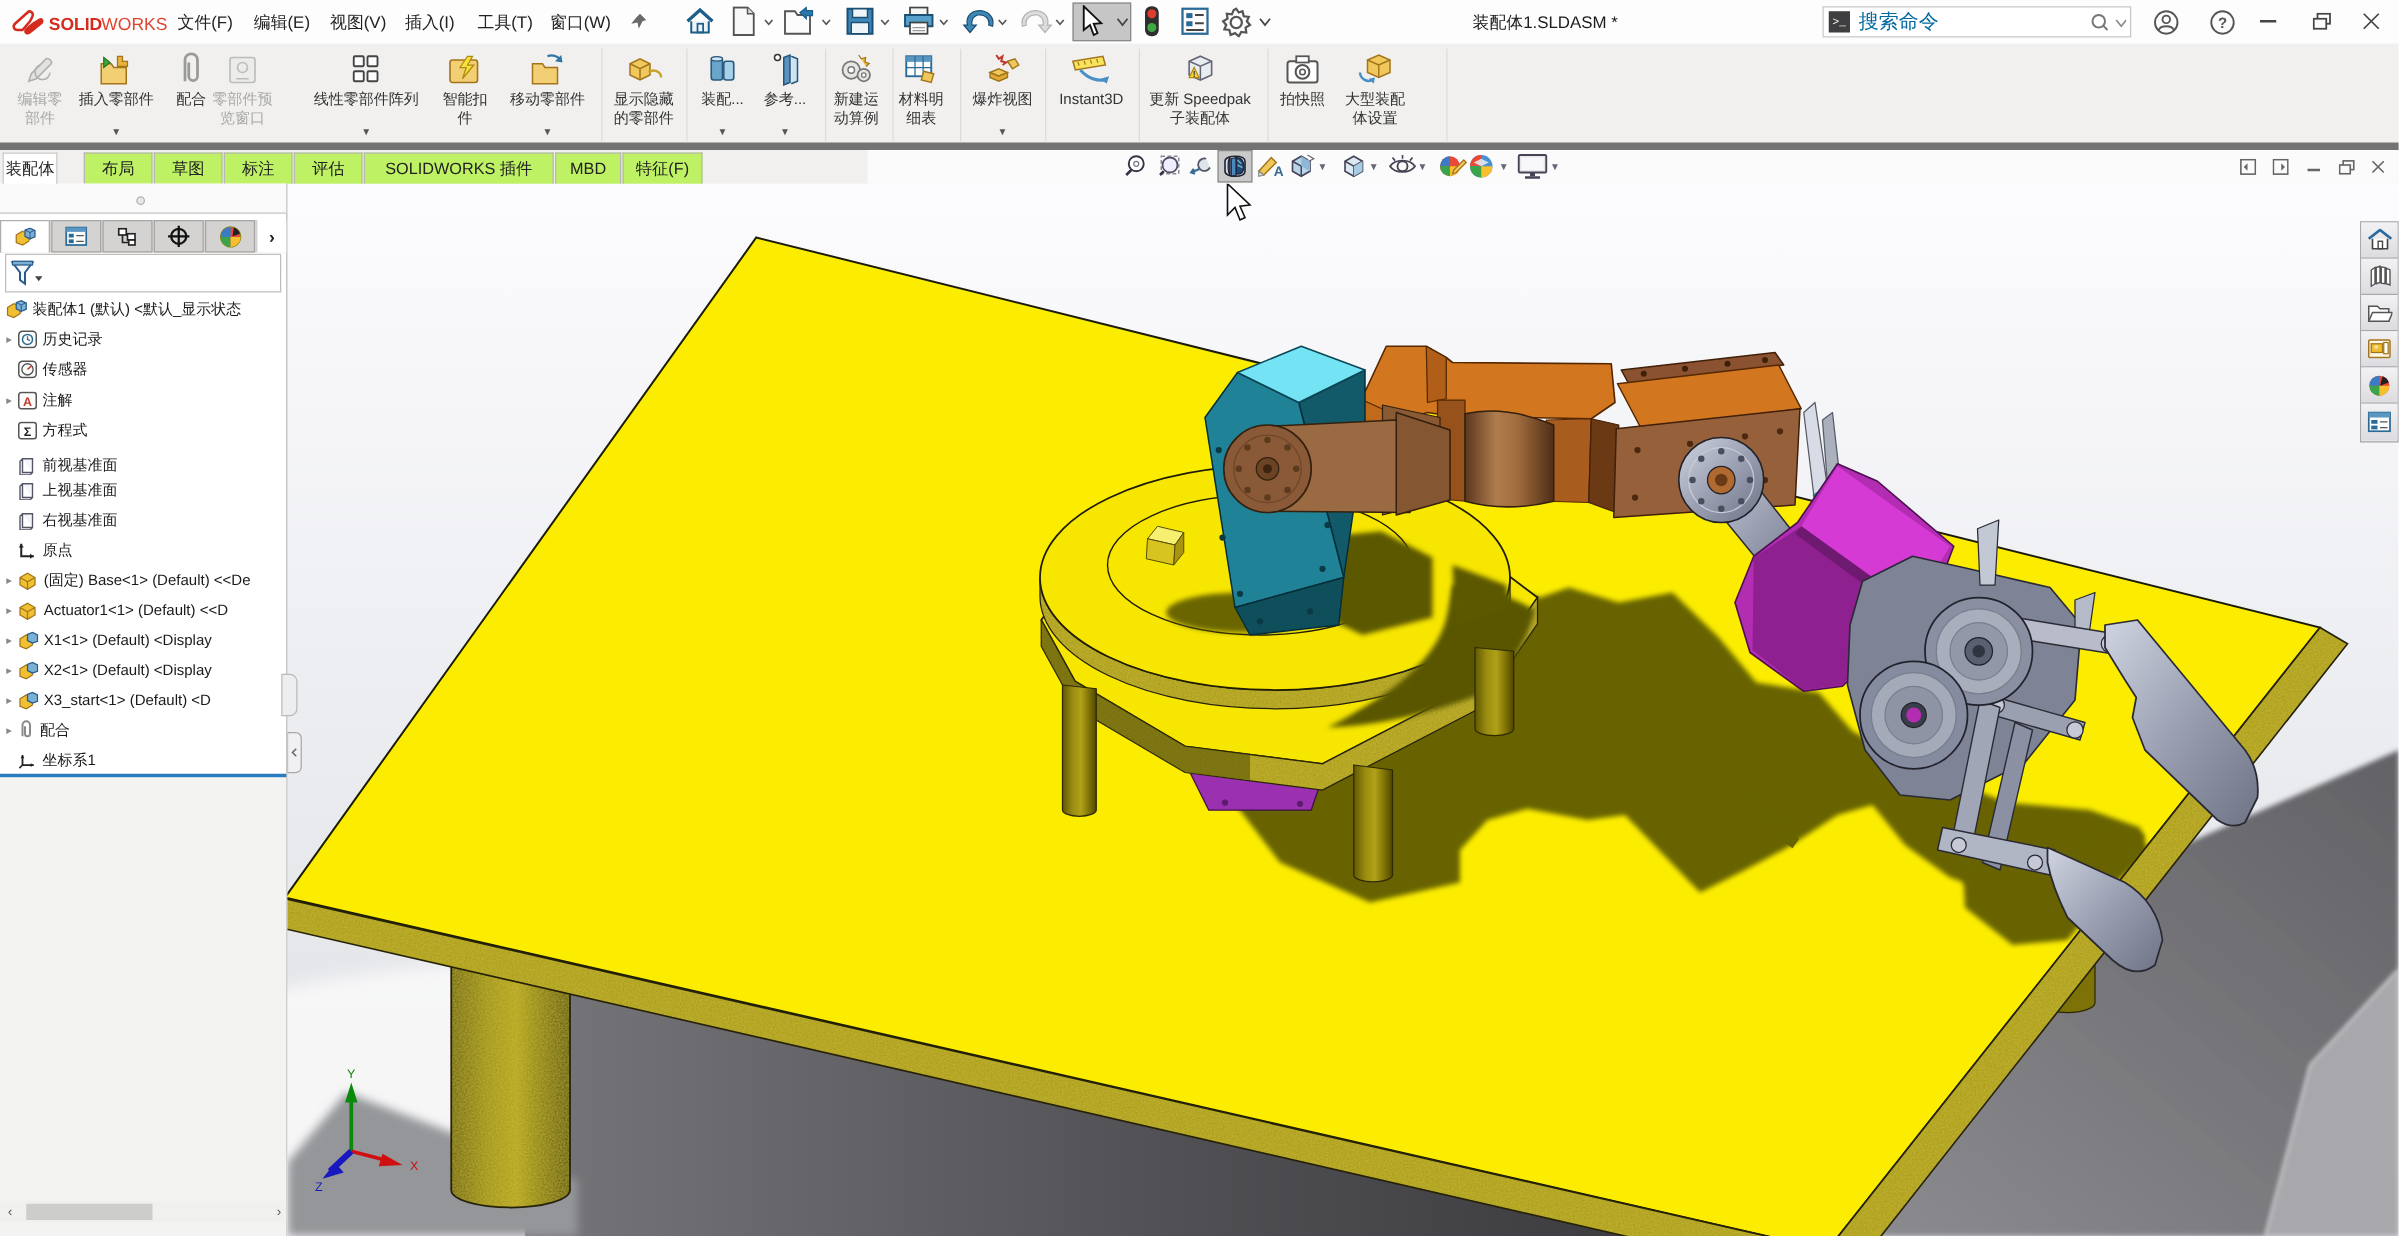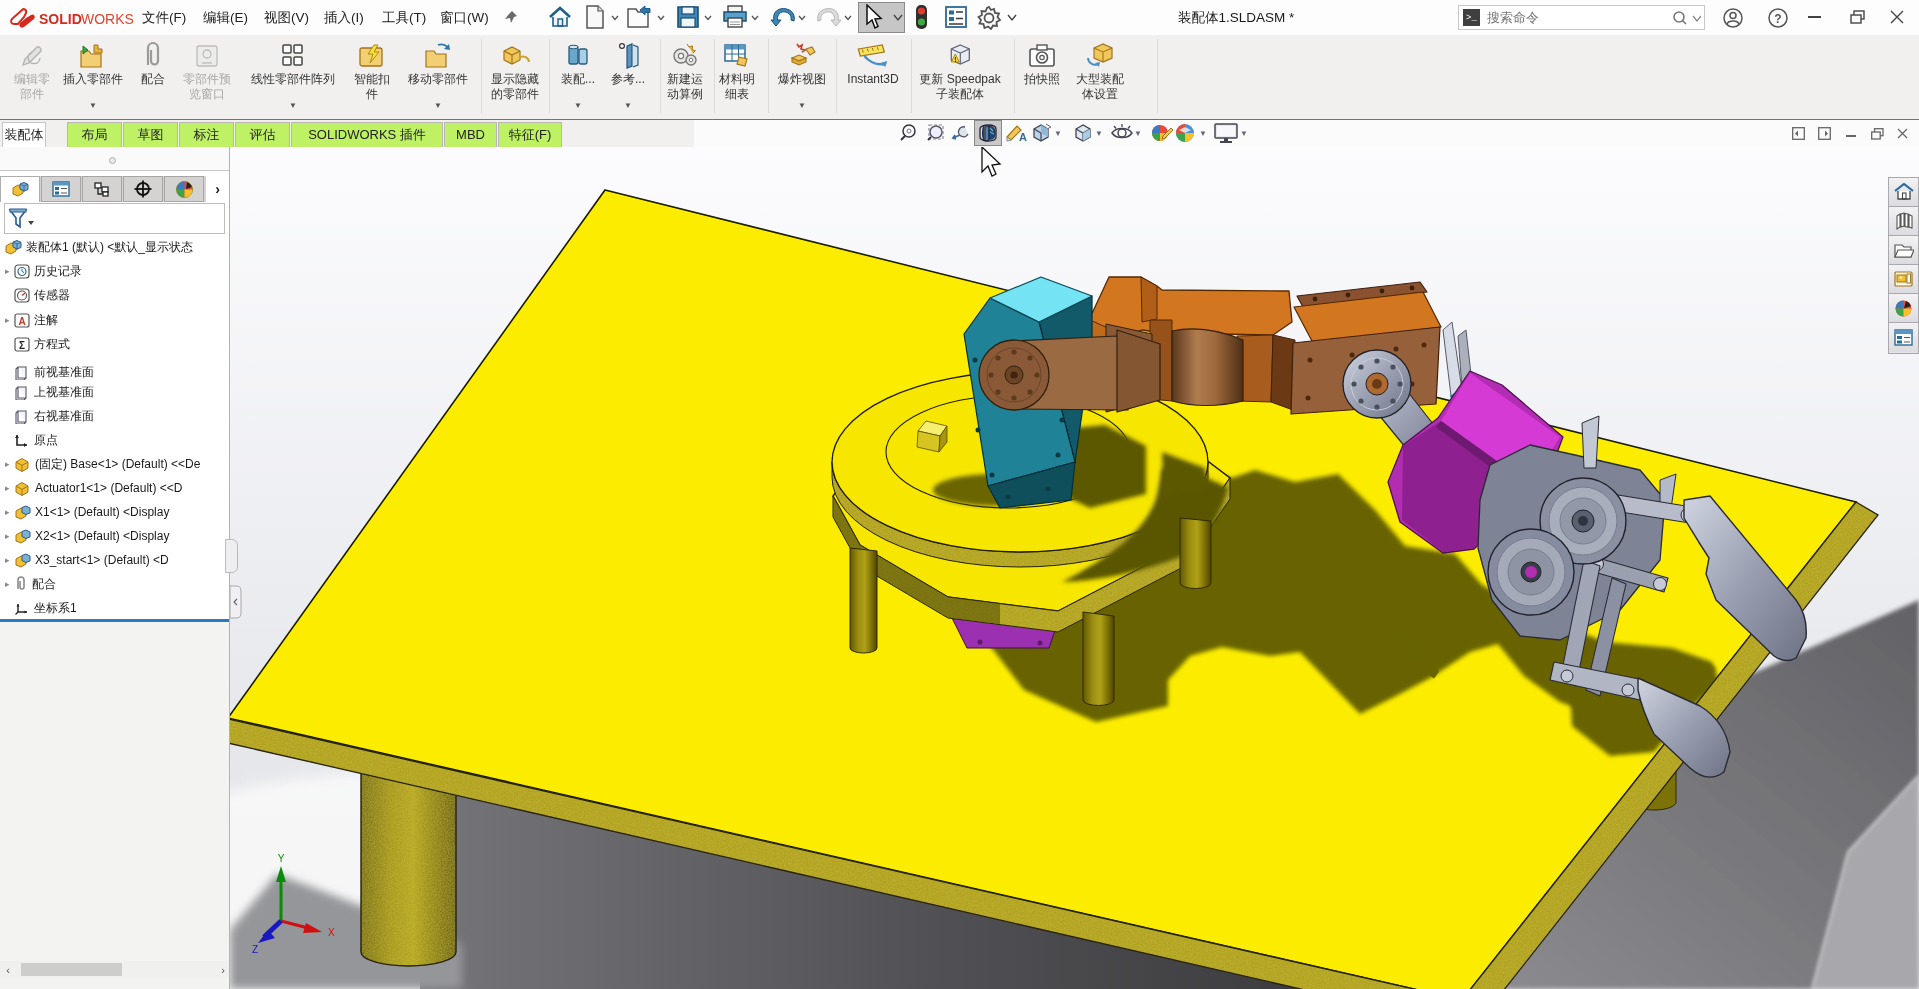--- a/index.html
+++ b/index.html
@@ -1,18 +1,18 @@
 <!DOCTYPE html>
 <html><head><meta charset="utf-8">
 <style>
 *{margin:0;padding:0;box-sizing:border-box}
 html,body{width:1919px;height:989px;overflow:hidden;font-family:"Liberation Sans",sans-serif;background:#fff;position:relative}
 #titlebar{position:absolute;left:0;top:0;width:1919px;height:35px;background:#fdfdfd}
 .menu{position:absolute;top:0;height:35px;line-height:35px;font-size:13.5px;color:#222}
-#ribbon{position:absolute;left:0;top:35px;width:1919px;height:85px;background:#f1f0ef;border-bottom:1px solid #737373}
+#ribbon{position:absolute;left:0;top:35px;width:1919px;height:85px;background:#f1f0ef;border-bottom:6px solid #737373}
 .ri{position:absolute;top:4px;transform:translateX(-50%);text-align:center;font-size:12px;color:#333;line-height:15px;white-space:nowrap}
 .ri .ic{height:30px;display:flex;align-items:flex-end;justify-content:center;margin-bottom:3px}
 .ri.gray{color:#a8a8a6}
 .rsep{position:absolute;top:4px;height:74px;width:1px;background:#dddbd9}
 .dda{position:absolute;font-size:8px;color:#555;transform:translateX(-50%)}
 #tabrow{position:absolute;left:0;top:120px;width:1919px;height:27px;background:#f1f0ef}
 #tabrow .white{position:absolute;left:694px;top:0;width:1225px;height:27px;background:#fbfbfc}
 .tab{position:absolute;top:2px;height:25px;line-height:24px;font-size:13px;color:#222;text-align:center;background:#bef264;border:1px solid #b9b7b5;border-bottom:none}
 .tab.active{background:#fff;border-color:#c8c6c4;z-index:2}
 #leftpanel{position:absolute;left:0;top:147px;width:230px;height:842px;background:#fff;border-right:1px solid #b4b2b0}
@@ -116,21 +116,21 @@
   <svg width="10" height="8" style="position:absolute;left:797px;top:14px" viewBox="0 0 10 8">
         <path d="M2 2 L5 5.5 L8 2" fill="none" stroke="#555" stroke-width="1.3"></path>
       </svg>
   <svg width="10" height="8" style="position:absolute;left:843px;top:14px" viewBox="0 0 10 8">
         <path d="M2 2 L5 5.5 L8 2" fill="none" stroke="#555" stroke-width="1.3"></path>
       </svg>
  </div>
  <div style="position:absolute;left:1178px;top:0;height:35px;line-height:35px;font-size:13.5px;color:#1a1a1a">装配体1.SLDASM *</div>
  <div style="position:absolute;left:1458px;top:5px;width:247px;height:25px;background:#fff;border:1px solid #c8c8c8;display:flex;align-items:center">
    <div style="width:17px;height:17px;background:#3f3f41;margin-left:4px;color:#fff;font-size:9px;display:flex;align-items:center;justify-content:center;font-family:'Liberation Mono',monospace">&gt;_</div>
-   <div style="font-size:13px;color:#737373;margin-left:7px;flex:1">搜索命令</div>
+   <div style="font-size:16px;color:#0369a1;margin-left:7px;flex:1">搜索命令</div>
    <svg width="30" height="16" viewBox="0 0 30 16" style="margin-right:3px">
         <circle cx="8" cy="7" r="5" fill="none" stroke="#777" stroke-width="1.6"></circle>
         <line x1="11.5" y1="10.5" x2="15" y2="14" stroke="#777" stroke-width="1.6"></line>
         <path d="M22 6 l4 5 l4 -5" fill="none" stroke="#888" stroke-width="1.3"></path>
       </svg>
  </div>
  <svg width="22" height="22" style="position:absolute;left:1722px;top:7px" viewBox="0 0 22 22">
       <circle cx="11" cy="11" r="9" fill="none" stroke="#555" stroke-width="1.5"></circle>
       <circle cx="11" cy="8.5" r="3" fill="none" stroke="#555" stroke-width="1.5"></circle>
       <path d="M5 17 c1.5-4 10.5-4 12 0" fill="none" stroke="#555" stroke-width="1.5"></path>
@@ -170,21 +170,21 @@
           <path d="M2 24 L2 8 L10 8 L12 11 L22 11 L22 24 Z" fill="#f3cf73" stroke="#a2741c" stroke-width="1.2"></path>
           <path d="M4 3 l5 4 l-5 4 Z" fill="#3fa43f" stroke="#1e7a1e"></path>
           <path d="M15 2 l4 0 l0 4 l4 0 l0 4 l-8 0 Z" fill="#e8b23c" stroke="#a2741c"></path>
         </svg>
       </div>插入零部件</div>
  <div class="ri" style="left:153px"><div class="ic">
         <svg width="22" height="28" viewBox="0 0 22 28">
           <path d="M6 24 L6 7 a5 5 0 0 1 10 0 L16 20 a3.5 3.5 0 0 1 -7 0 L9 9" fill="none" stroke="#9a9a98" stroke-width="2.2"></path>
         </svg>
       </div>配合</div>
- <div class="ri gray" style="left:207px"><div class="ic">
+ <div class="ri gray" style="left:194px"><div class="ic">
         <svg width="26" height="26" viewBox="0 0 26 26">
           <rect x="3" y="3" width="20" height="20" rx="2" fill="#ececea" stroke="#bcbcba" stroke-width="1.3"></rect>
           <circle cx="13" cy="11" r="4" fill="none" stroke="#bcbcba" stroke-width="1.3"></circle>
           <path d="M8 20 l10 0" stroke="#bcbcba" stroke-width="1.3"></path>
         </svg>
       </div>零部件预<br>览窗口</div>
  <div class="ri" style="left:293px"><div class="ic">
         <svg width="26" height="26" viewBox="0 0 26 26">
           <rect x="3" y="2" width="8" height="8" rx="1" fill="#fdfdfd" stroke="#444" stroke-width="1.5"></rect>
           <rect x="14" y="2" width="8" height="8" rx="1" fill="#fdfdfd" stroke="#444" stroke-width="1.5"></rect>

